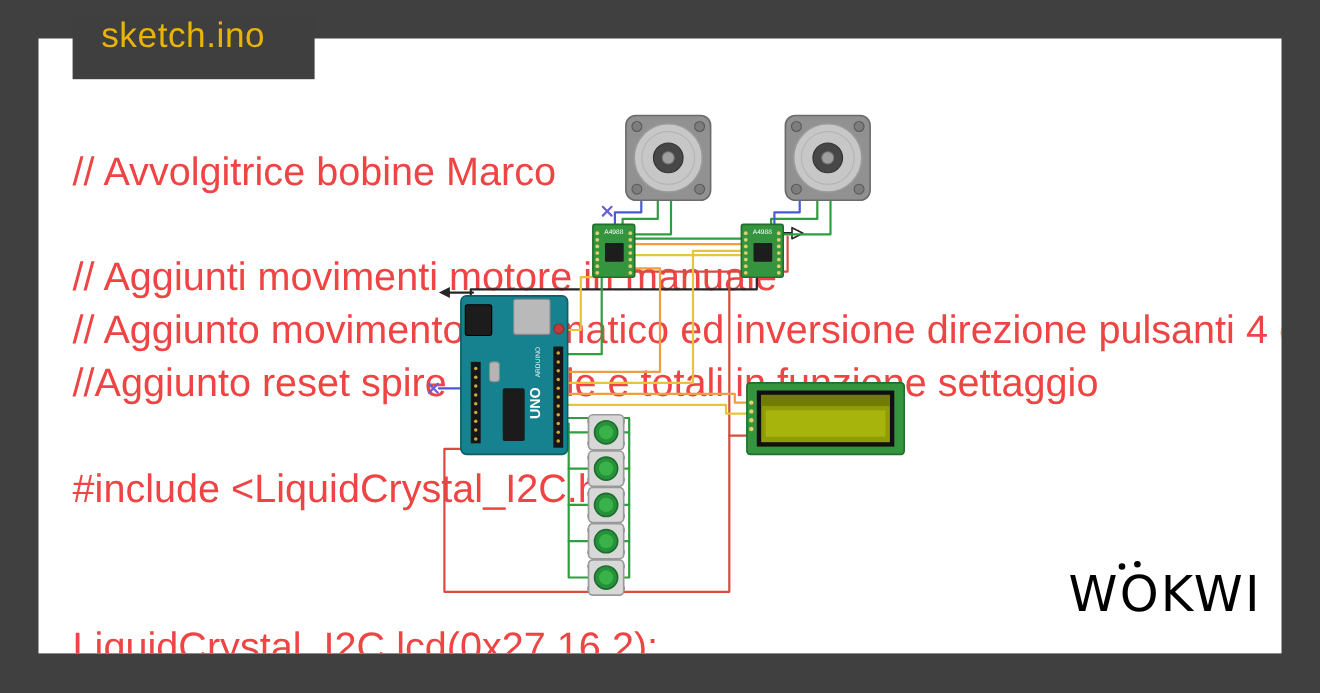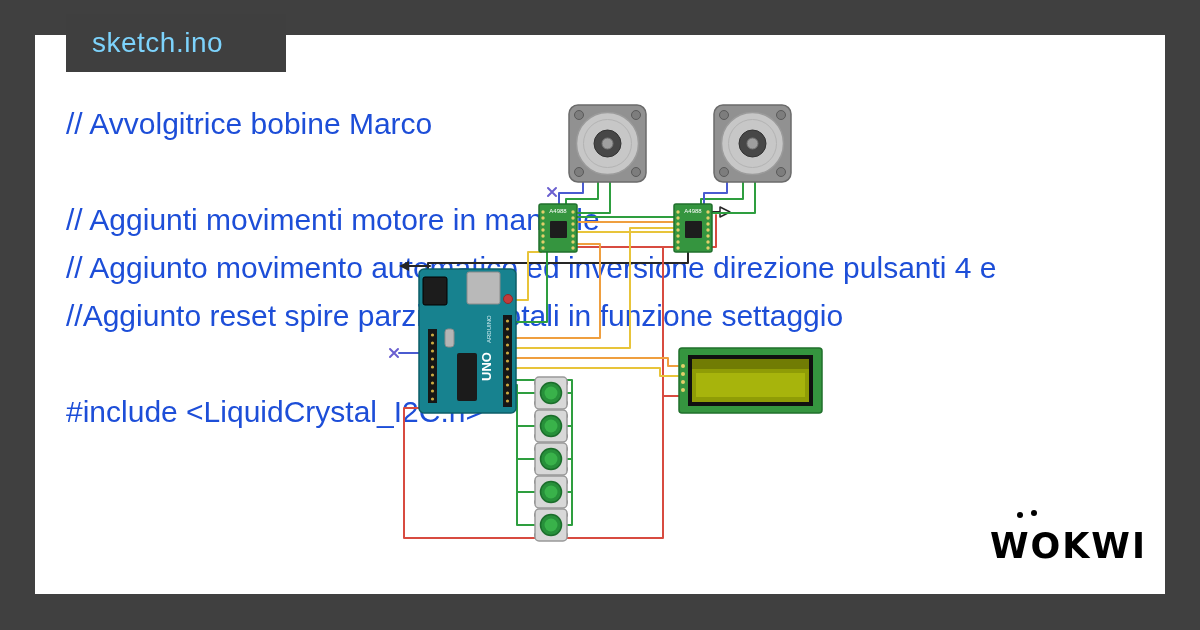--- a/index.html
+++ b/index.html
@@ -1,49 +1,50 @@
 <!DOCTYPE html>
 <html><head>
 <meta charset="utf-8">
 <style>
   html,body{margin:0;padding:0;}
   body{width:1200px;height:630px;overflow:hidden;font-family:"Liberation Sans",sans-serif;}
   .frame{position:absolute;inset:0;width:1200px;height:630px;background:#404040;}
   .canvas{position:absolute;left:35px;top:35px;right:35px;bottom:36px;background:#ffffff;overflow:hidden;}
   .file-tab{
     position:absolute;left:66px;top:14px;height:58px;min-width:220px;
-    background:#3f3f3f;color:#7dd3fc;z-index:30;
-    display:flex;align-items:center;padding:0 26px;box-sizing:border-box;
-    font-size:28px;font-weight:400;letter-spacing:0.5px;
+    background:#3f3f3f;color:#eab308;z-index:30;
+    display:flex;align-items:flex-start;padding:0 26px;box-sizing:border-box;
+    font-size:32px;font-weight:400;letter-spacing:0.5px;
   }
   .code-layer{position:absolute;inset:0;z-index:1;}
   .code-line{
     position:absolute;left:31px;
-    white-space:nowrap;color:#1d4ed8;font-size:30px;line-height:36px;
+    white-space:nowrap;color:#ef4444;font-size:36px;line-height:36px;margin-top:32px;
   }
   .diagram-svg{position:absolute;left:-35px;top:-35px;width:1200px;height:630px;z-index:10;}
   .wokwi-logo{
     position:absolute;right:18px;bottom:28px;z-index:20;
-    color:#000;font-family:"DejaVu Sans",sans-serif;font-weight:700;
-    font-size:35px;letter-spacing:2px;
+    color:#000;font-family:"DejaVu Sans",sans-serif;font-weight:400;
+    font-size:45px;letter-spacing:2px;
   }
   .logo-dot{position:absolute;width:6px;height:6px;border-radius:50%;background:#000;}
 </style>
 </head>
 <body>
 
 <div class="frame">
   <div class="canvas">
 
     <div class="code-layer">
       <div class="code-line" style="top:71px">// Avvolgitrice bobine Marco</div>
       <div class="code-line" style="top:167px">// Aggiunti movimenti motore in manuale</div>
       <div class="code-line" style="top:215px">// Aggiunto movimento automatico ed inversione direzione pulsanti 4 e</div>
       <div class="code-line" style="top:263px">//Aggiunto reset spire parziale e totali in funzione settaggio</div>
       <div class="code-line" style="top:359px">#include &lt;LiquidCrystal_I2C.h&gt;</div>
+      <div class="code-line" style="top:503px">LiquidCrystal_I2C lcd(0x27,16,2);</div>
     </div>
 
     <svg class="diagram-svg" viewBox="0 0 1200 630">
       <defs>
         <g id="stepper">
           <rect x="0" y="0" width="77" height="77" rx="9" fill="#919191" stroke="#6b6b6b" stroke-width="1.5"></rect>
           <g>
             <circle cx="10" cy="10" r="4.5" fill="#7d7d7d" stroke="#5a5a5a"></circle>
             <circle cx="67" cy="10" r="4.5" fill="#7d7d7d" stroke="#5a5a5a"></circle>
             <circle cx="10" cy="67" r="4.5" fill="#7d7d7d" stroke="#5a5a5a"></circle>

